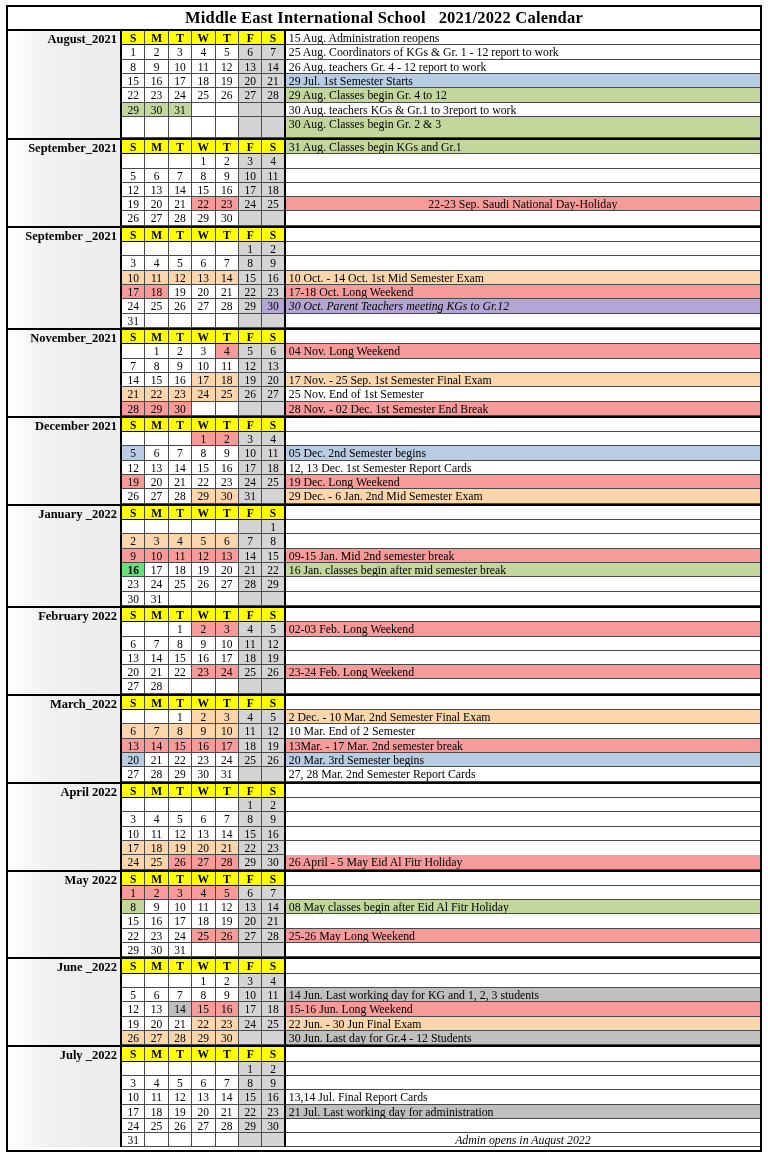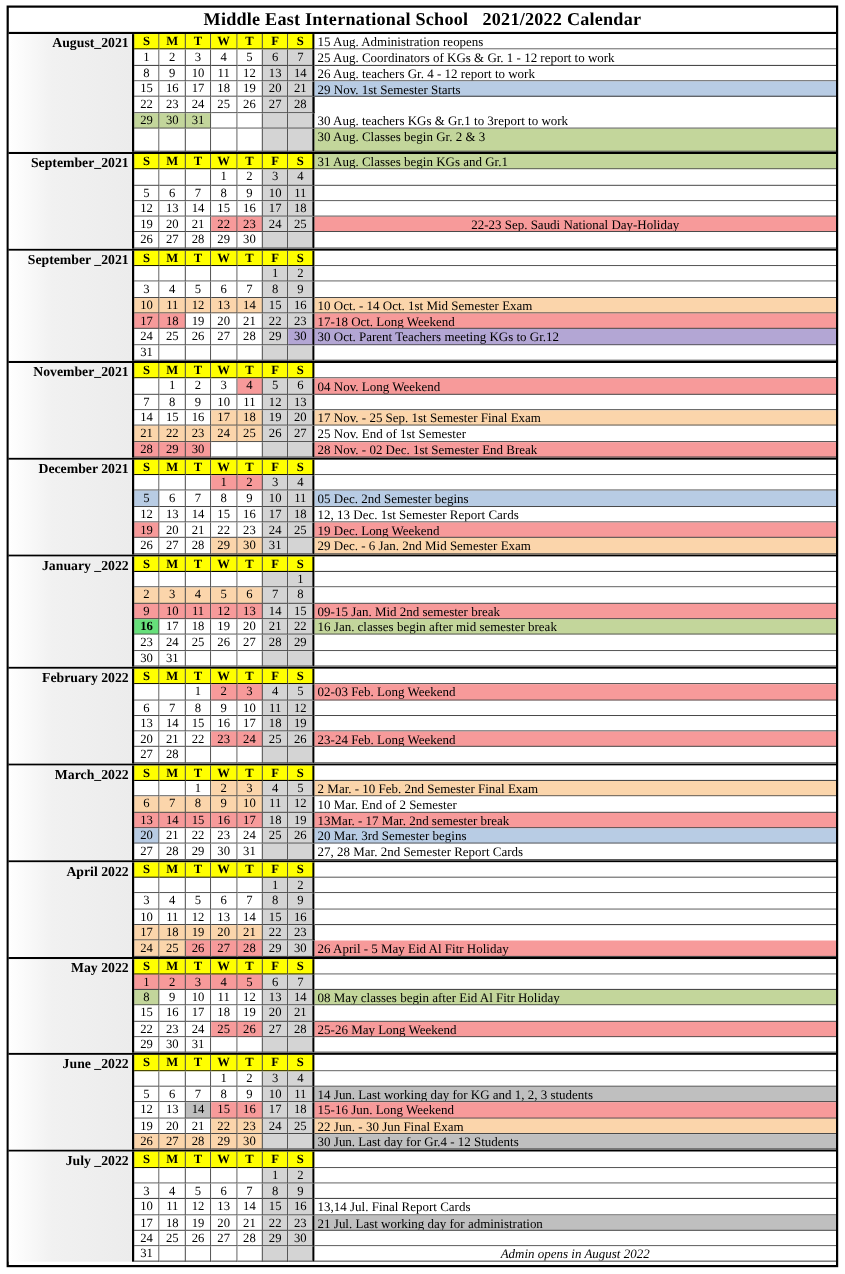--- a/index.html
+++ b/index.html
@@ -139,21 +139,21 @@
     padding-left: 3px;
     white-space: nowrap;
     overflow: hidden;
     background: #ffffff;
     color: #000;
   }
   .note.n-red    { background: #f79a9a; }
   .note.n-orange { background: #fbd5ab; }
   .note.n-green  { background: #c3d69b; }
   .note.n-blue   { background: #b8cce4; }
-  .note.n-purple { background: #b3a6d4; }
+  .note.n-purple { background: #b3a6d4; font-style: italic; }
   .note.n-gray   { background: #bfbfbf; }
   .note.center { text-align: center; padding-left: 0; }
   .note.italic { font-style: italic; }
 </style>
 </head>
 <body>
 
 <div id="calendar-root">
   <div class="frame">
 
@@ -196,30 +196,31 @@
               <div class="note">26 Aug. teachers Gr. 4 - 12 report to work</div>
             </div>
             <div class="week-row" style="height: 14.3232px;">
               <div class="daycell">15</div>
               <div class="daycell">16</div>
               <div class="daycell">17</div>
               <div class="daycell">18</div>
               <div class="daycell">19</div>
               <div class="daycell we">20</div>
               <div class="daycell we last-day">21</div>
-              <div class="note n-blue">29 Nov. 1st Semester Starts</div>
+              <div class="note n-blue">29 Jul. 1st Semester Starts</div>
             </div>
             <div class="week-row" style="height: 14.3232px;">
               <div class="daycell">22</div>
               <div class="daycell">23</div>
               <div class="daycell">24</div>
               <div class="daycell">25</div>
               <div class="daycell">26</div>
               <div class="daycell we">27</div>
               <div class="daycell we last-day">28</div>
+              <div class="note n-green">29 Aug. Classes begin Gr. 4 to 12</div>
             </div>
             <div class="week-row" style="height: 14.3232px;">
               <div class="daycell c-green">29</div>
               <div class="daycell c-green">30</div>
               <div class="daycell c-green">31</div>
               <div class="daycell noday"></div>
               <div class="daycell noday"></div>
               <div class="daycell we noday"></div>
               <div class="daycell we noday last-day"></div>
               <div class="note">30 Aug. teachers KGs &amp; Gr.1 to 3report to work</div>
@@ -674,21 +675,21 @@
               <div class="note"></div>
             </div>
             <div class="week-row" style="height: 14.3232px;">
               <div class="daycell noday"></div>
               <div class="daycell noday"></div>
               <div class="daycell">1</div>
               <div class="daycell c-orange">2</div>
               <div class="daycell c-orange">3</div>
               <div class="daycell we">4</div>
               <div class="daycell we last-day">5</div>
-              <div class="note n-orange">2 Mar. - 10 Feb. 2nd Semester Final Exam</div>
+              <div class="note n-orange">2 Dec. - 10 Mar. 2nd Semester Final Exam</div>
             </div>
             <div class="week-row" style="height: 14.3232px;">
               <div class="daycell c-orange">6</div>
               <div class="daycell c-orange">7</div>
               <div class="daycell c-orange">8</div>
               <div class="daycell c-orange">9</div>
               <div class="daycell c-orange">10</div>
               <div class="daycell we">11</div>
               <div class="daycell we last-day">12</div>
               <div class="note">10 Mar. End of 2 Semester</div>

